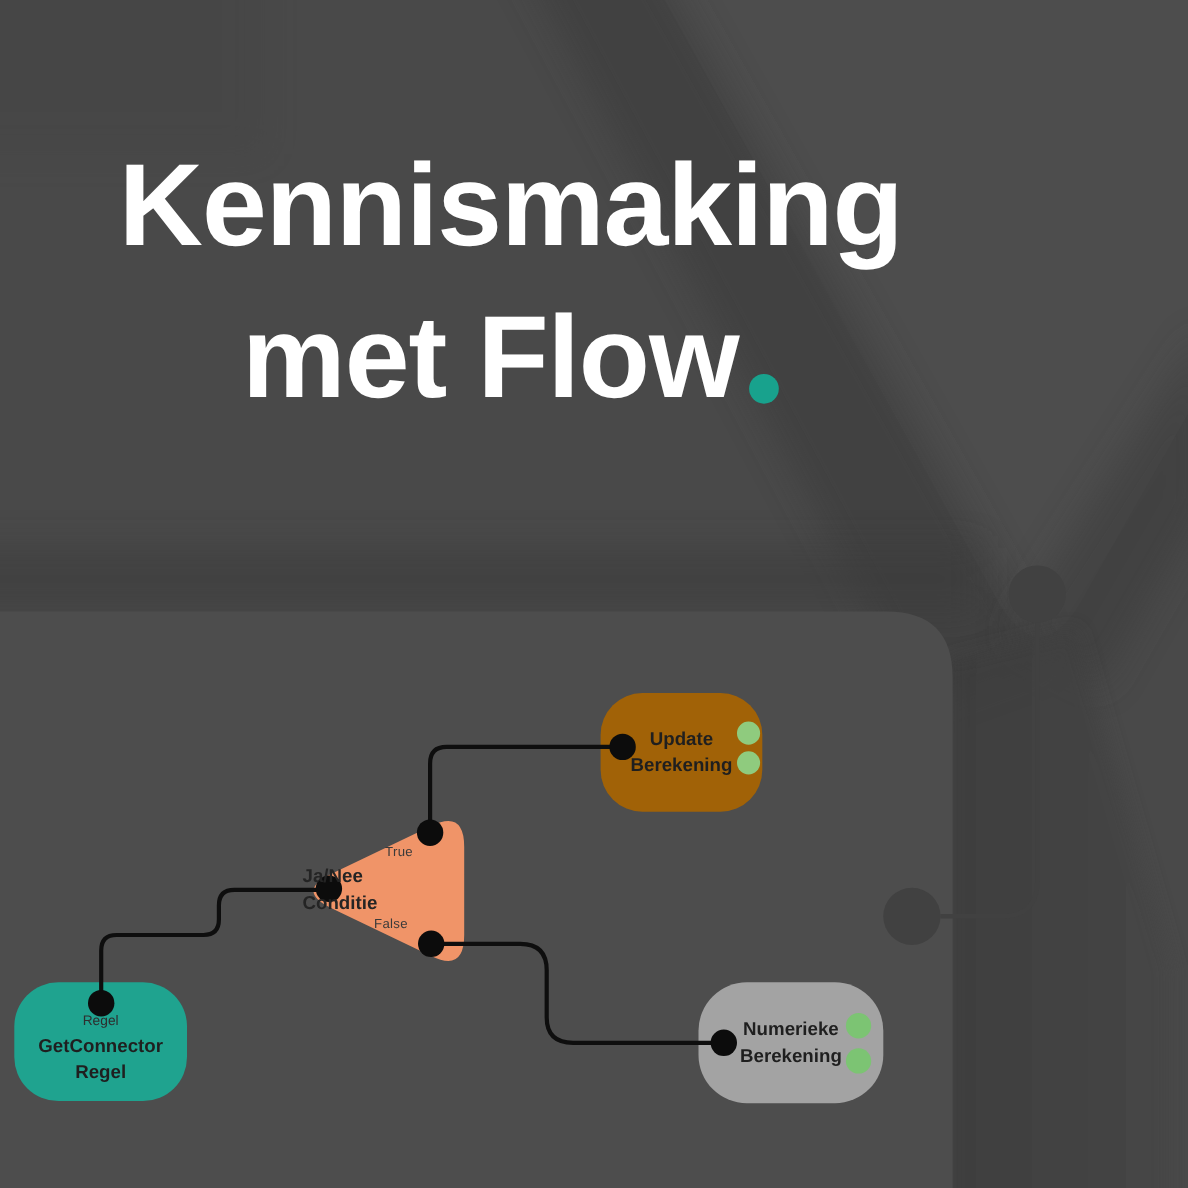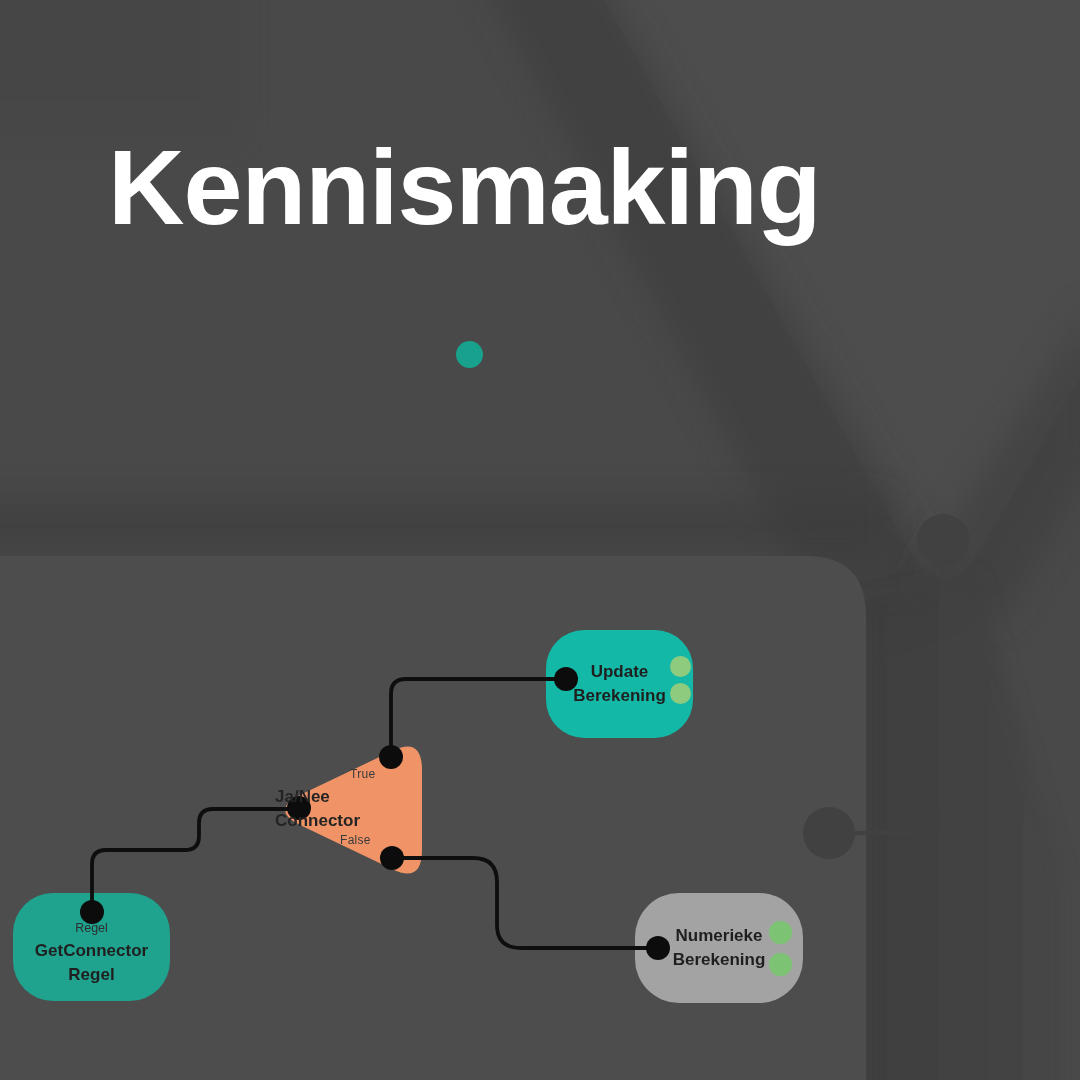--- a/index.html
+++ b/index.html
@@ -46,21 +46,21 @@
 
   .node-start{
     left:13px;top:893px;width:157px;height:108px;
     border-radius:40px;background:#1ea untied;
     background:#1ea violet;
     background:#1fa38f;
     padding-top:14px;box-sizing:border-box;
   }
   .node-update{
     left:546px;top:630px;width:147px;height:108px;
-    border-radius:38px;background:#14b8a6;
+    border-radius:38px;background:#a16207;
     padding-bottom:0;box-sizing:border-box;
   }
   .node-calc{
     left:635px;top:893px;width:168px;height:110px;
     border-radius:44px;background:#a3a3a3;
     box-sizing:border-box;
   }
   .status-dot{position:absolute;border-radius:50%;}
   .node-update .status-dot{width:21px;height:21px;background:#8fcb7e;}
   .node-update .dot-1{left:124px;top:26px;}
@@ -118,21 +118,21 @@
 
     <rect x="-60" y="498" width="950" height="56" fill="#3a3a3a" opacity="0.5" filter="url(#soft)"></rect>
 
     <path d="M-80,556 L806,556 Q866,556 866,616 L866,1160 L-80,1160 Z" fill="#4d4d4d"></path>
 
     <circle cx="943" cy="540" r="26" fill="#414141"></circle>
     <path d="M943,566 L943,801 Q943,833 911,833 L855,833" fill="none" stroke="#414141" stroke-width="4"></path>
     <circle cx="829" cy="833" r="26" fill="#414141"></circle>
   </svg>
 
-  <h1 class="title"><span>Kennismaking</span><br><span class="accent-dot">.</span></h1>
+  <h1 class="title"><span>Kennismaking</span><br><span>met Flow</span><span class="accent-dot">.</span></h1>
 
   <div class="node node-start">
     <div class="port-label">Regel</div>
     <div class="node-line">GetConnector</div>
     <div class="node-line">Regel</div>
   </div>
 
   <div class="node node-update">
     <div class="node-line">Update</div>
     <div class="node-line">Berekening</div>
@@ -158,18 +158,18 @@
     <circle cx="92" cy="912" r="12" fill="#0c0c0c"></circle>
     <circle cx="299" cy="808" r="12" fill="#0c0c0c"></circle>
     <circle cx="391" cy="757" r="12" fill="#0c0c0c"></circle>
     <circle cx="392" cy="858" r="12" fill="#0c0c0c"></circle>
     <circle cx="566" cy="679" r="12" fill="#0c0c0c"></circle>
     <circle cx="658" cy="948" r="12" fill="#0c0c0c"></circle>
   </svg>
 
   <div class="tri-main">
     <div>Ja/Nee</div>
-    <div>Connector</div>
+    <div>Conditie</div>
   </div>
   <div class="tiny-label true-label">True</div>
   <div class="tiny-label false-label">False</div>
 
 </div>
 
 </body></html>

